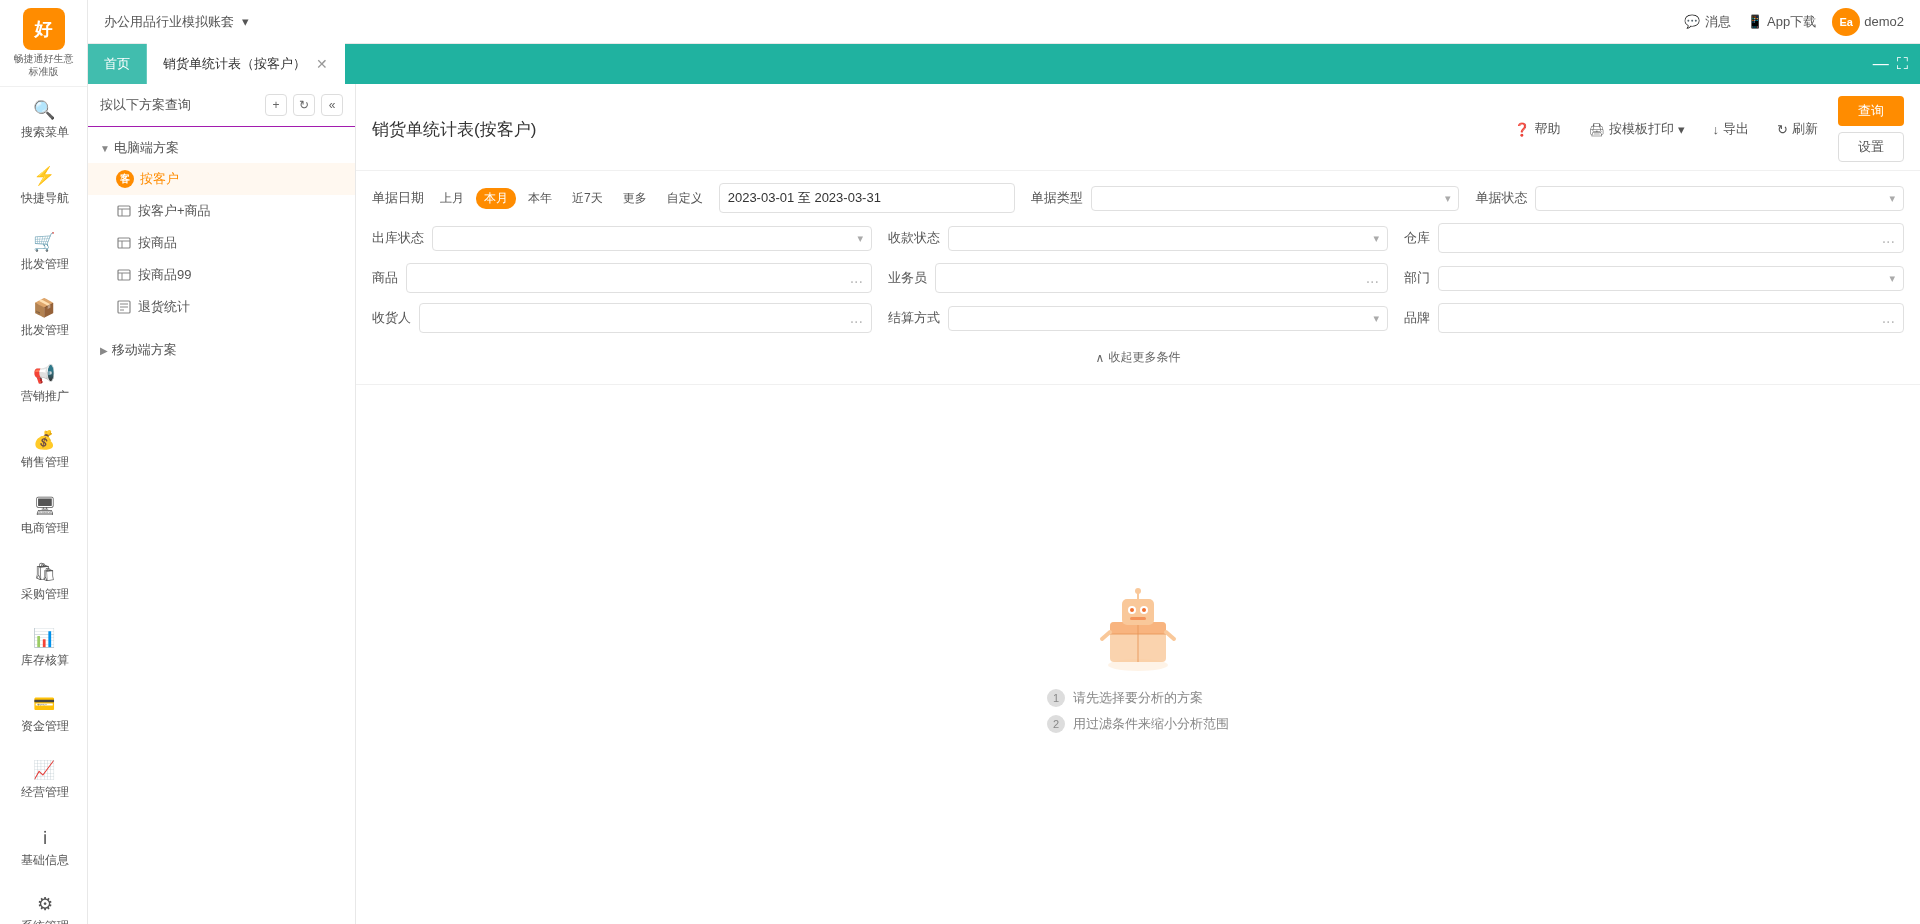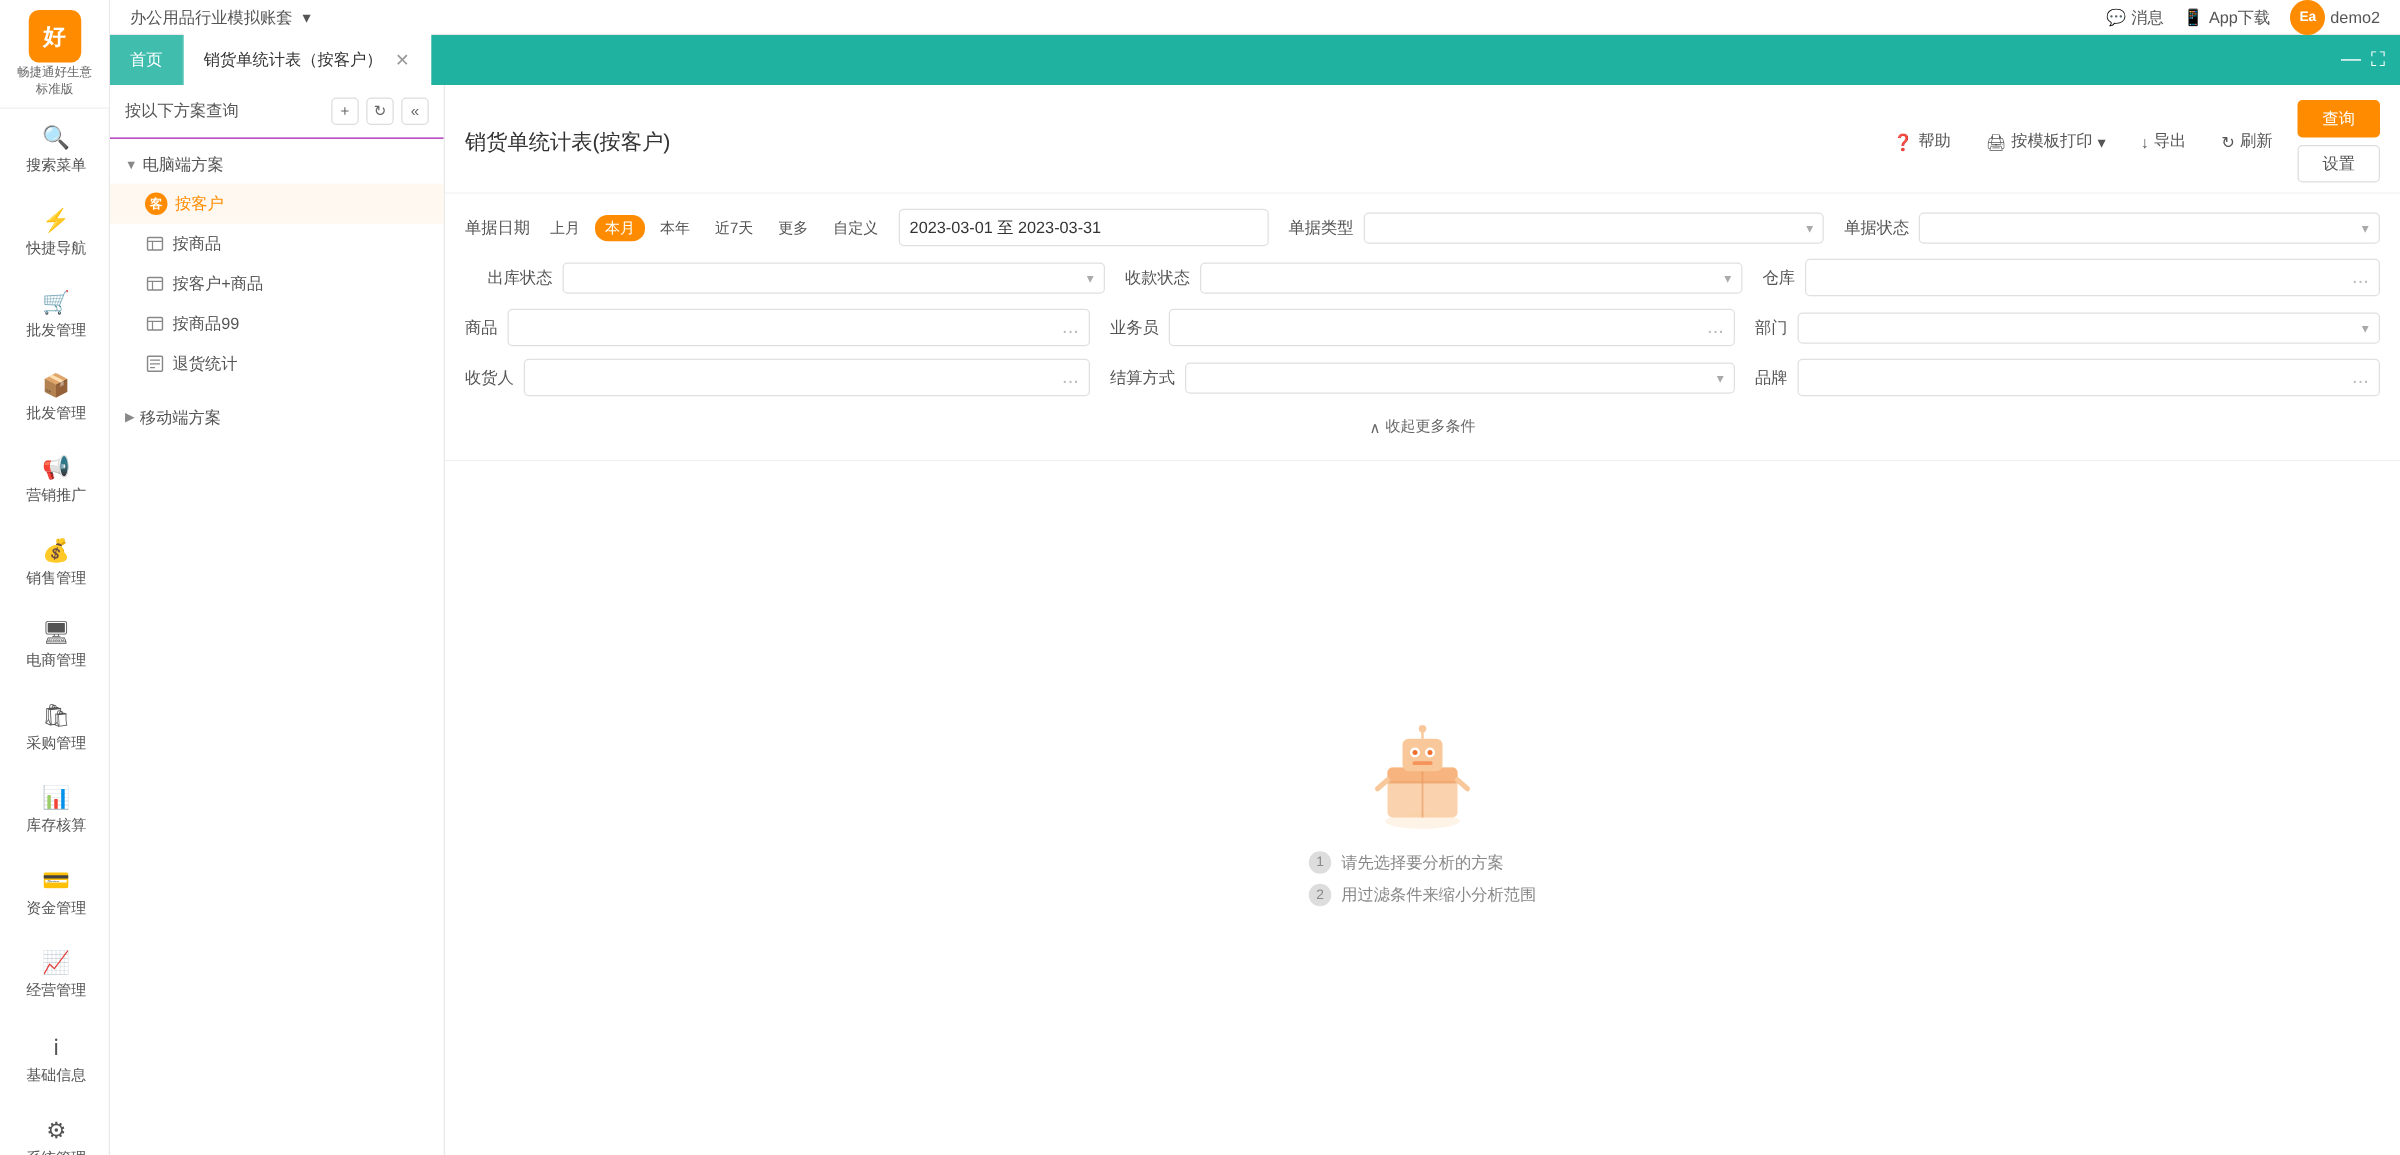--- a/index.html
+++ b/index.html
@@ -10,21 +10,21 @@
     .sidebar-logo { padding: 8px 4px; display: flex; flex-direction: column; align-items: center; background: #fff; border-bottom: 1px solid #f0f0f0; cursor: pointer; }
     .logo-icon { width: 42px; height: 42px; background: #ff8c00; border-radius: 8px; display: flex; align-items: center; justify-content: center; color: white; font-size: 18px; font-weight: bold; }
     .logo-text { font-size: 10px; color: #666; margin-top: 2px; text-align: center; line-height: 1.3; }
     .sidebar-nav-item { padding: 12px 4px; display: flex; flex-direction: column; align-items: center; cursor: pointer; color: #555; font-size: 12px; gap: 3px; border-left: 3px solid transparent; }
     .sidebar-nav-item .nav-icon { font-size: 18px; }
 
     
     .main { flex: 1; display: flex; flex-direction: column; overflow: hidden; }
 
     
-    .top-header { height: 28px; background: #fff; display: flex; align-items: center; justify-content: space-between; padding: 0 16px; border-bottom: 1px solid #e8e8e8; flex-shrink: 0; }
+    .top-header { height: 44px; background: #fff; display: flex; align-items: center; justify-content: space-between; padding: 0 16px; border-bottom: 1px solid #e8e8e8; flex-shrink: 0; }
     .header-left { display: flex; align-items: center; gap: 8px; color: #555; font-size: 13px; cursor: pointer; }
     .header-right { display: flex; align-items: center; gap: 16px; color: #555; font-size: 13px; }
     .header-right-item { display: flex; align-items: center; gap: 4px; cursor: pointer; }
     .user-avatar { width: 28px; height: 28px; border-radius: 50%; background: #ff8c00; color: white; display: flex; align-items: center; justify-content: center; font-size: 11px; font-weight: bold; }
 
     
     .tab-bar { height: 40px; background: #20b2a0; display: flex; align-items: center; padding: 0; flex-shrink: 0; }
     .tab-item { height: 52px; display: flex; align-items: center; padding: 0 16px; cursor: pointer; color: rgba(255,255,255,0.85); font-size: 13px; gap: 6px; border-right: 1px solid rgba(255,255,255,0.2); }
     .tab-item.active { background: #fff; color: #333; }
     .tab-item.home { background: rgba(255,255,255,0.15); color: white; }
@@ -218,32 +218,32 @@
         </div>
 
         <div class="scheme-item">
           <div class="scheme-item-icon-sm">
             <svg width="14" height="14" viewBox="0 0 14 14">
                 <rect x="1" y="2" width="12" height="10" rx="1" fill="none" stroke="#888" stroke-width="1.2"></rect>
                 <line x1="1" y1="5" x2="13" y2="5" stroke="#888" stroke-width="1"></line>
                 <line x1="5" y1="5" x2="5" y2="12" stroke="#888" stroke-width="1"></line>
               </svg>
           </div>
-          <span>按商品</span>
+          <span>按客户+商品</span>
         </div>
 
         <div class="scheme-item">
           <div class="scheme-item-icon-sm">
             <svg width="14" height="14" viewBox="0 0 14 14">
                 <rect x="1" y="2" width="12" height="10" rx="1" fill="none" stroke="#888" stroke-width="1.2"></rect>
                 <line x1="1" y1="5" x2="13" y2="5" stroke="#888" stroke-width="1"></line>
                 <line x1="5" y1="5" x2="5" y2="12" stroke="#888" stroke-width="1"></line>
               </svg>
           </div>
-          <span>按客户+商品</span>
+          <span>按商品</span>
         </div>
 
         <div class="scheme-item">
           <div class="scheme-item-icon-sm">
             <svg width="14" height="14" viewBox="0 0 14 14">
                 <rect x="1" y="2" width="12" height="10" rx="1" fill="none" stroke="#888" stroke-width="1.2"></rect>
                 <line x1="1" y1="5" x2="13" y2="5" stroke="#888" stroke-width="1"></line>
                 <line x1="5" y1="5" x2="5" y2="12" stroke="#888" stroke-width="1"></line>
               </svg>
           </div>
@@ -329,21 +329,21 @@
           <div class="filter-field" style="flex: 1;">
             <span class="filter-label">单据状态</span>
             <div class="filter-control">
               <span></span>
               <span class="dropdown-arrow">▾</span>
             </div>
           </div>
         </div>
 
         <div class="filter-row">
-          <div class="filter-field" style="flex: 1; margin-left: 18px;">
+          <div class="filter-field" style="flex: 1;">
             <span class="filter-label">出库状态</span>
             <div class="filter-control">
               <span></span>
               <span class="dropdown-arrow">▾</span>
             </div>
           </div>
           <div class="filter-separator"></div>
           <div class="filter-field" style="flex: 1;">
             <span class="filter-label">收款状态</span>
             <div class="filter-control">

